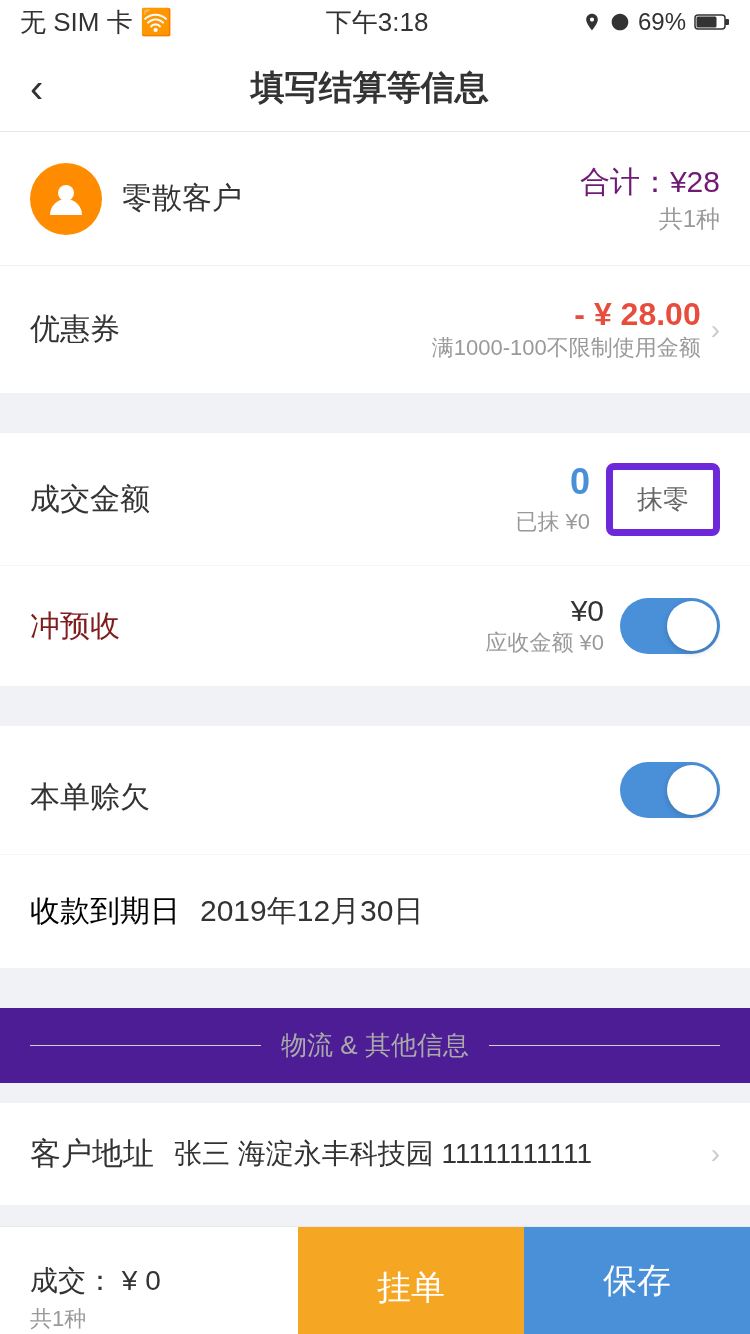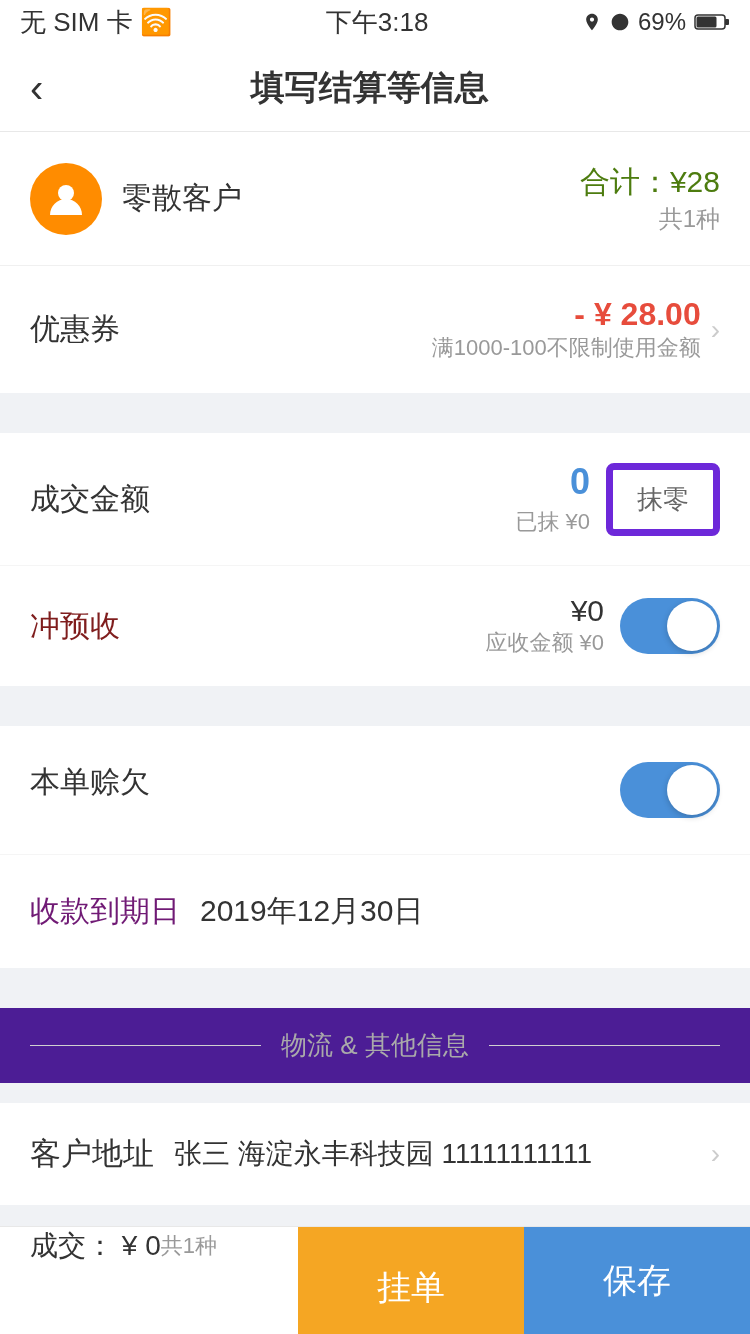--- a/index.html
+++ b/index.html
@@ -73,21 +73,21 @@
       background: #ff8c00;
       display: flex;
       align-items: center;
       justify-content: center;
       margin-right: 20px;
       flex-shrink: 0;
     }
     .customer-avatar svg { width: 40px; height: 40px; }
     .customer-name { font-size: 30px; color: #333; flex: 1; }
     .customer-total { text-align: right; }
-    .total-amount { font-size: 30px; color: #4d7c0f; }
+    .total-amount { font-size: 30px; color: #701a75; }
     .total-count { font-size: 24px; color: #999; }
 
     
     .coupon-row {
       display: flex;
       align-items: center;
       padding: 30px 30px;
       background: #fff;
       border-top: 1px solid #f0f0f0;
       cursor: pointer;
@@ -163,35 +163,35 @@
       position: absolute;
       top: 3px;
       right: 3px;
       box-shadow: 0 2px 6px rgba(0,0,0,0.2);
       transition: transform 0.2s;
     }
 
     
     .debt-row {
       display: flex;
-      align-items: flex-start;
+      align-items: flex-end;
       padding: 36px 30px;
       background: #fff;
     }
     .debt-label { font-size: 30px; color: #333; flex: 1; }
 
     
     .due-date-row {
       display: flex;
       align-items: center;
       padding: 36px 30px;
       background: #fff;
       border-top: 1px solid #f5f5f5;
     }
-    .due-date-label { font-size: 30px; color: #701a75; margin-right: 20px; }
+    .due-date-label { font-size: 30px; color: #000000; margin-right: 20px; }
     .due-date-value { font-size: 30px; color: #333; }
 
     
     .logistics-divider {
       background: #4c1d95;
       display: flex;
       align-items: center;
       justify-content: center;
       padding: 20px 30px;
       position: relative;
@@ -225,22 +225,22 @@
       left: 0;
       width: 750px;
       height: 108px;
       display: flex;
       background: #fff;
       border-top: 1px solid #e8e8e8;
     }
     .footer-summary {
       flex: 1;
       display: flex;
-      flex-direction: row;
-      justify-content: flex-start;
+      flex-direction: column;
+      justify-content: flex-end;
       padding: 0 30px;
     }
     .footer-deal { font-size: 28px; color: #333; }
     .footer-count { font-size: 22px; color: #999; margin-top: 4px; }
     .footer-hang-btn {
       width: 226px;
       height: 121px;
       background: #f5a623;
       display: flex;
       align-items: center;

